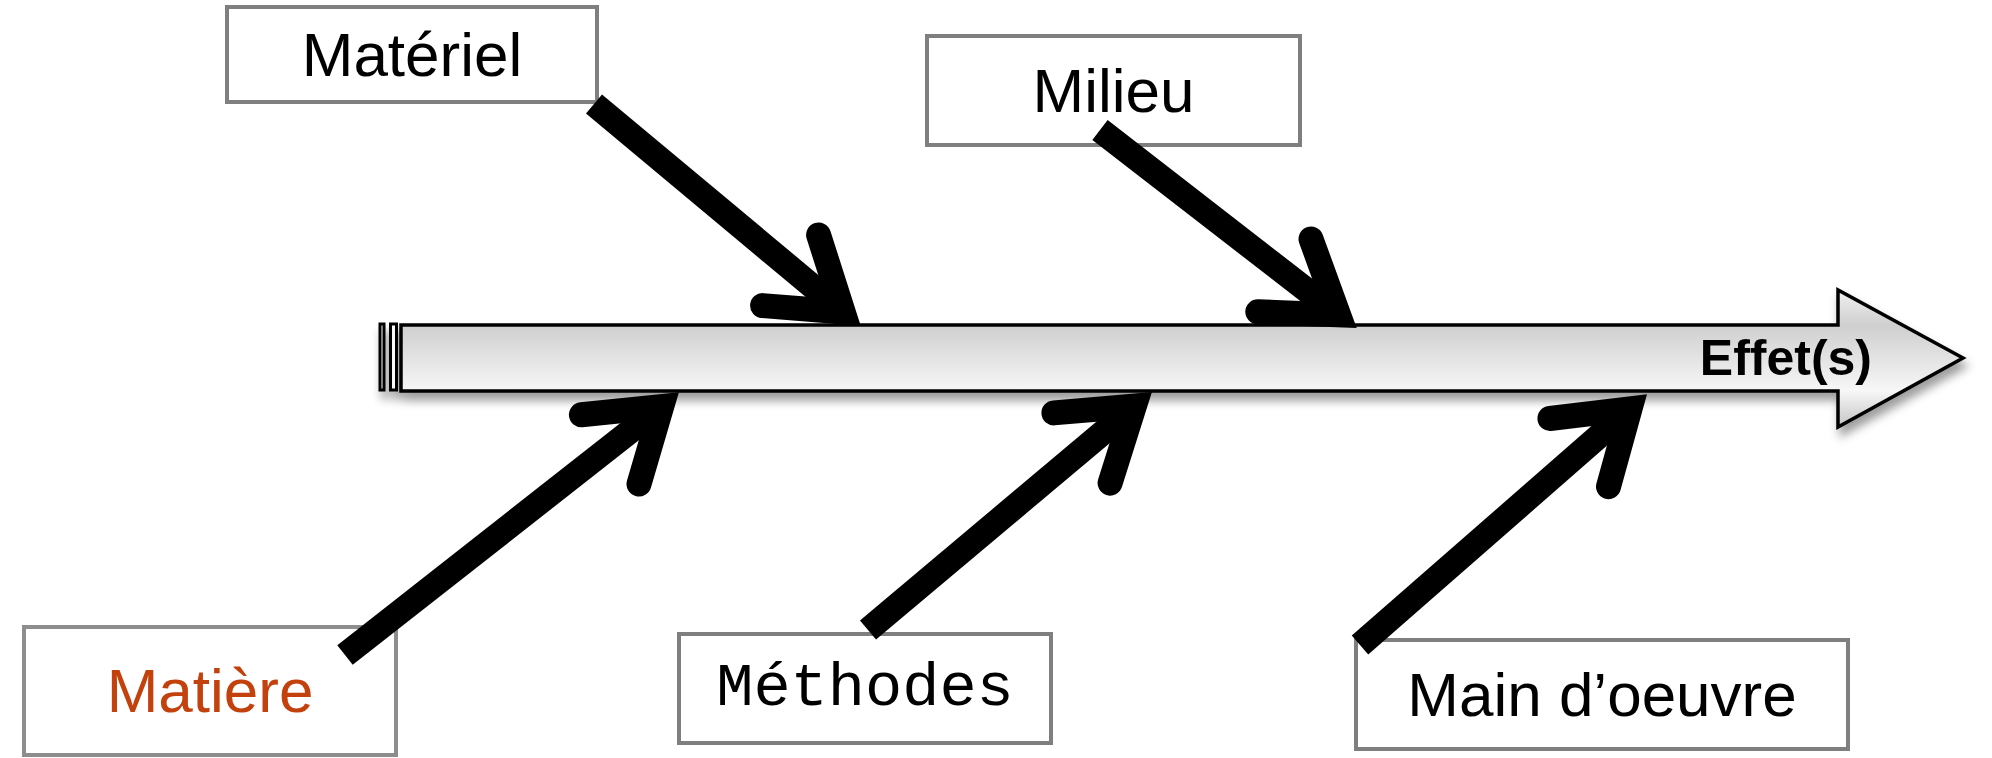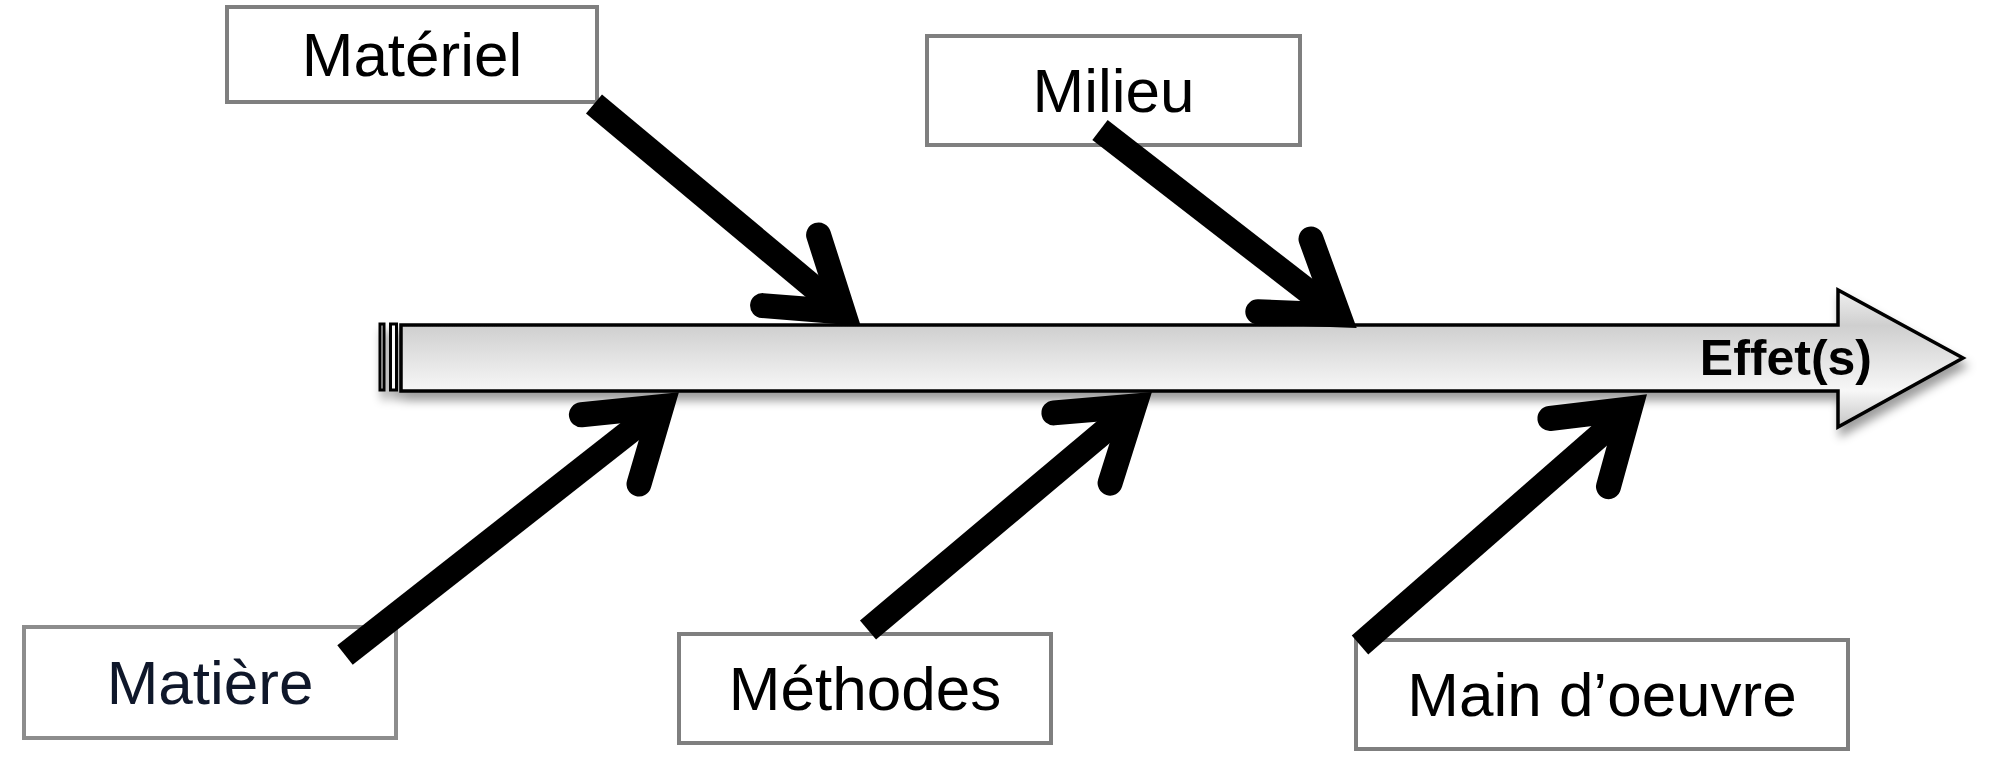--- a/index.html
+++ b/index.html
@@ -62,23 +62,23 @@
     display: flex;
     align-items: center;
     justify-content: center;
     font-size: 62px;
     line-height: 1;
     color: #000000;
     white-space: nowrap;
   }
   #box-materiel     { left: 225px;  top: 5px;   width: 374px; height: 99px; }
   #box-milieu       { left: 925px;  top: 19px;  width: 377px; height: 113px; margin-top: 15px; }
-  #box-matiere      { left: 22px;   top: 625px; width: 376px; height: 115px;
-                      border-color: #8d8d8d; color: #0f172a; }
-  #box-methodes     { left: 677px;  top: 632px; width: 376px; height: 113px; }
+  #box-matiere      { left: 22px;   top: 625px; width: 376px; height: 132px;
+                      border-color: #8d8d8d; color: #c2410c; }
+  #box-methodes     { left: 677px;  top: 632px; width: 376px; height: 113px; font-family: Liberation Mono, monospace; }
   #box-maindoeuvre  { left: 1354px; top: 638px; width: 496px; height: 113px; }
 </style>
 </head>
 <body>
 
 <div class="stage">
 
   <svg class="layer" viewBox="0 0 1992 758">
     <defs>
       <linearGradient id="spineGrad" gradientUnits="userSpaceOnUse" x1="0" y1="288" x2="0" y2="427">

